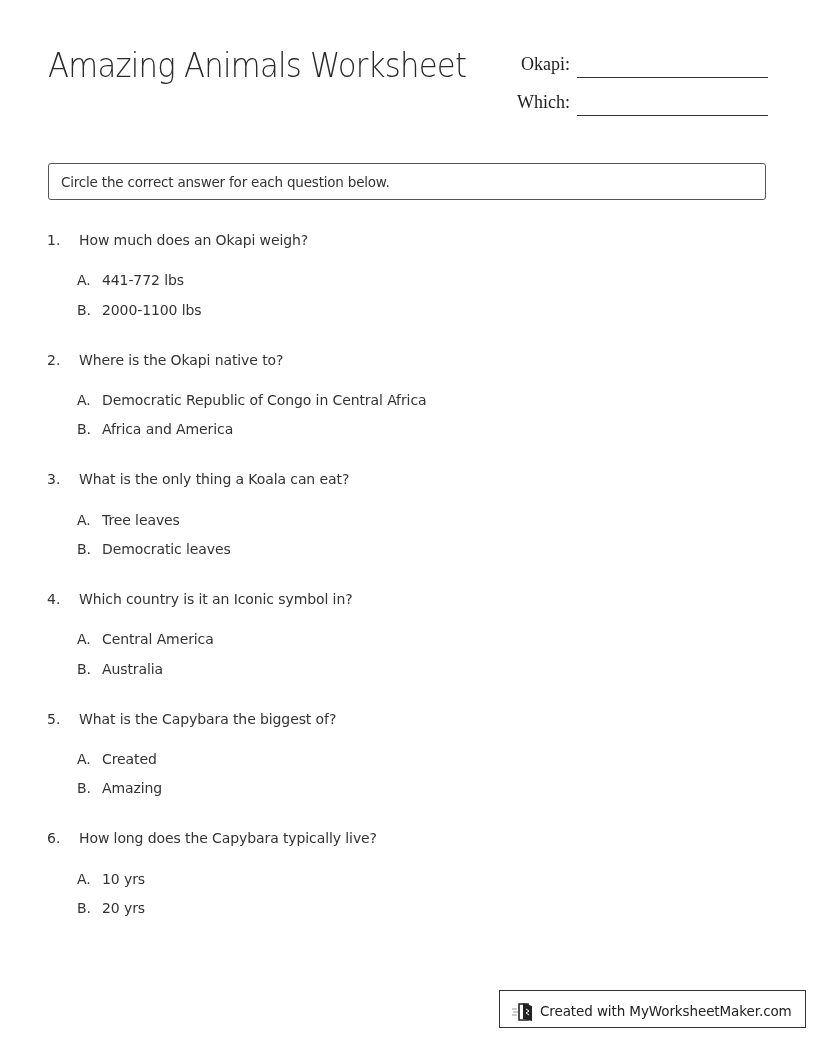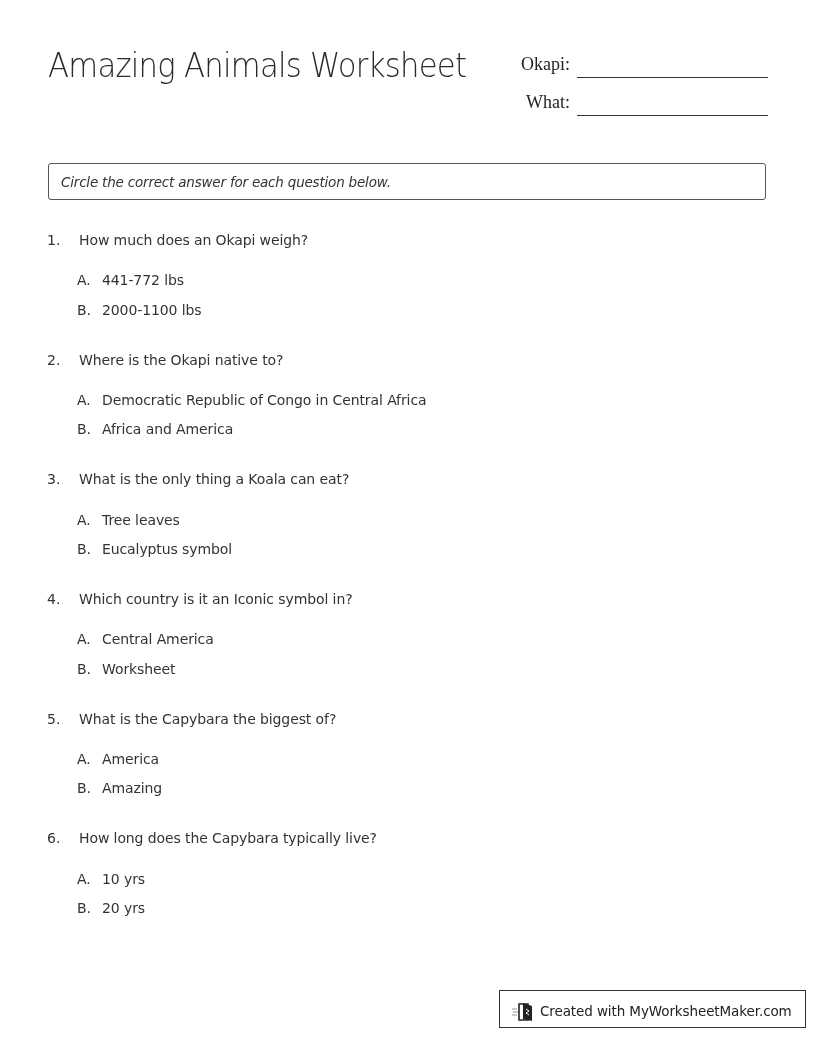--- a/index.html
+++ b/index.html
@@ -2,42 +2,42 @@
 <html><head>
 <meta charset="utf-8">
 <style>
   html, body { margin: 0; padding: 0; background: #ffffff; }
   body { width: 816px; height: 1056px; position: relative; overflow: hidden; color: #2b2b2b; font-family: "DejaVu Sans", sans-serif; }
   .title { position: absolute; left: 48px; top: 46px; font-size: 33px; font-weight: 300; letter-spacing: -0.8px; color: #2a2a2a; font-family: "DejaVu Sans", sans-serif; transform: scaleX(0.93); transform-origin: left top; white-space: nowrap; }
   .field { position: absolute; font-family: "Liberation Serif", serif; font-size: 18px; color: #222; }
   .field .lbl { position: absolute; right: 246px; white-space: nowrap; }
   .field .line { position: absolute; left: 577px; width: 191px; border-bottom: 1.3px solid #333; }
   .instructions { position: absolute; left: 48px; top: 163px; width: 718px; height: 37px; border: 1.3px solid #555; border-radius: 3px; box-sizing: border-box; }
-  .instructions span { position: absolute; left: 12px; top: 10px; font-size: 13.5px; color: #333; white-space: nowrap; letter-spacing: -0.2px; font-style: italic; }
+  .instructions span { position: absolute; left: 12px; top: 10px; font-size: 13.5px; color: #333; white-space: nowrap; letter-spacing: -0.2px; }
   .q { position: absolute; left: 0; width: 816px; font-size: 14px; color: #333; }
   .q .num { position: absolute; left: 47px; white-space: nowrap; }
   .q .text { position: absolute; left: 79px; white-space: nowrap; letter-spacing: -0.1px; }
   .opt { position: absolute; left: 0; width: 816px; font-size: 14px; color: #333; }
   .opt .letter { position: absolute; left: 77px; }
   .opt .text { position: absolute; left: 102px; white-space: nowrap; letter-spacing: -0.1px; }
   .footer { position: absolute; left: 499px; top: 990px; width: 307px; height: 38px; border: 1.3px solid #333; box-sizing: border-box; }
   .footer .icon { position: absolute; left: 12px; top: 11px; width: 22px; height: 20px; }
   .footer .txt { position: absolute; left: 40px; top: 12px; font-size: 13.5px; color: #222; white-space: nowrap; letter-spacing: -0.1px; }
 </style>
 </head>
 <body>
 
 <div class="title">Amazing Animals Worksheet</div>
 
 <div class="field" style="left:0;top:54px;width:816px;">
   <span class="lbl">Okapi:</span>
   <div class="line" style="top:23px;"></div>
 </div>
 <div class="field" style="left:0;top:92px;width:816px;">
-  <span class="lbl">What:</span>
+  <span class="lbl">Which:</span>
   <div class="line" style="top:23px;"></div>
 </div>
 
 <div class="instructions">
   <span>Circle the correct answer for each question below.</span>
 </div>
 
 <div class="q" style="top:232px;">
   <span class="num">1.</span>
   <span class="text">How much does an Okapi weigh?</span>
@@ -67,43 +67,43 @@
 <div class="q" style="top:471px;">
   <span class="num">3.</span>
   <span class="text">What is the only thing a Koala can eat?</span>
 </div>
 <div class="opt" style="top:512px;">
   <span class="letter">A.</span>
   <span class="text">Tree leaves</span>
 </div>
 <div class="opt" style="top:541px;">
   <span class="letter">B.</span>
-  <span class="text">Eucalyptus symbol</span>
+  <span class="text">Democratic leaves</span>
 </div>
 
 <div class="q" style="top:591px;">
   <span class="num">4.</span>
   <span class="text">Which country is it an Iconic symbol in?</span>
 </div>
 <div class="opt" style="top:631px;">
   <span class="letter">A.</span>
   <span class="text">Central America</span>
 </div>
 <div class="opt" style="top:661px;">
   <span class="letter">B.</span>
-  <span class="text">Worksheet</span>
+  <span class="text">Australia</span>
 </div>
 
 <div class="q" style="top:711px;">
   <span class="num">5.</span>
   <span class="text">What is the Capybara the biggest of?</span>
 </div>
 <div class="opt" style="top:751px;">
   <span class="letter">A.</span>
-  <span class="text">America</span>
+  <span class="text">Created</span>
 </div>
 <div class="opt" style="top:780px;">
   <span class="letter">B.</span>
   <span class="text">Amazing</span>
 </div>
 
 <div class="q" style="top:830px;">
   <span class="num">6.</span>
   <span class="text">How long does the Capybara typically live?</span>
 </div>

